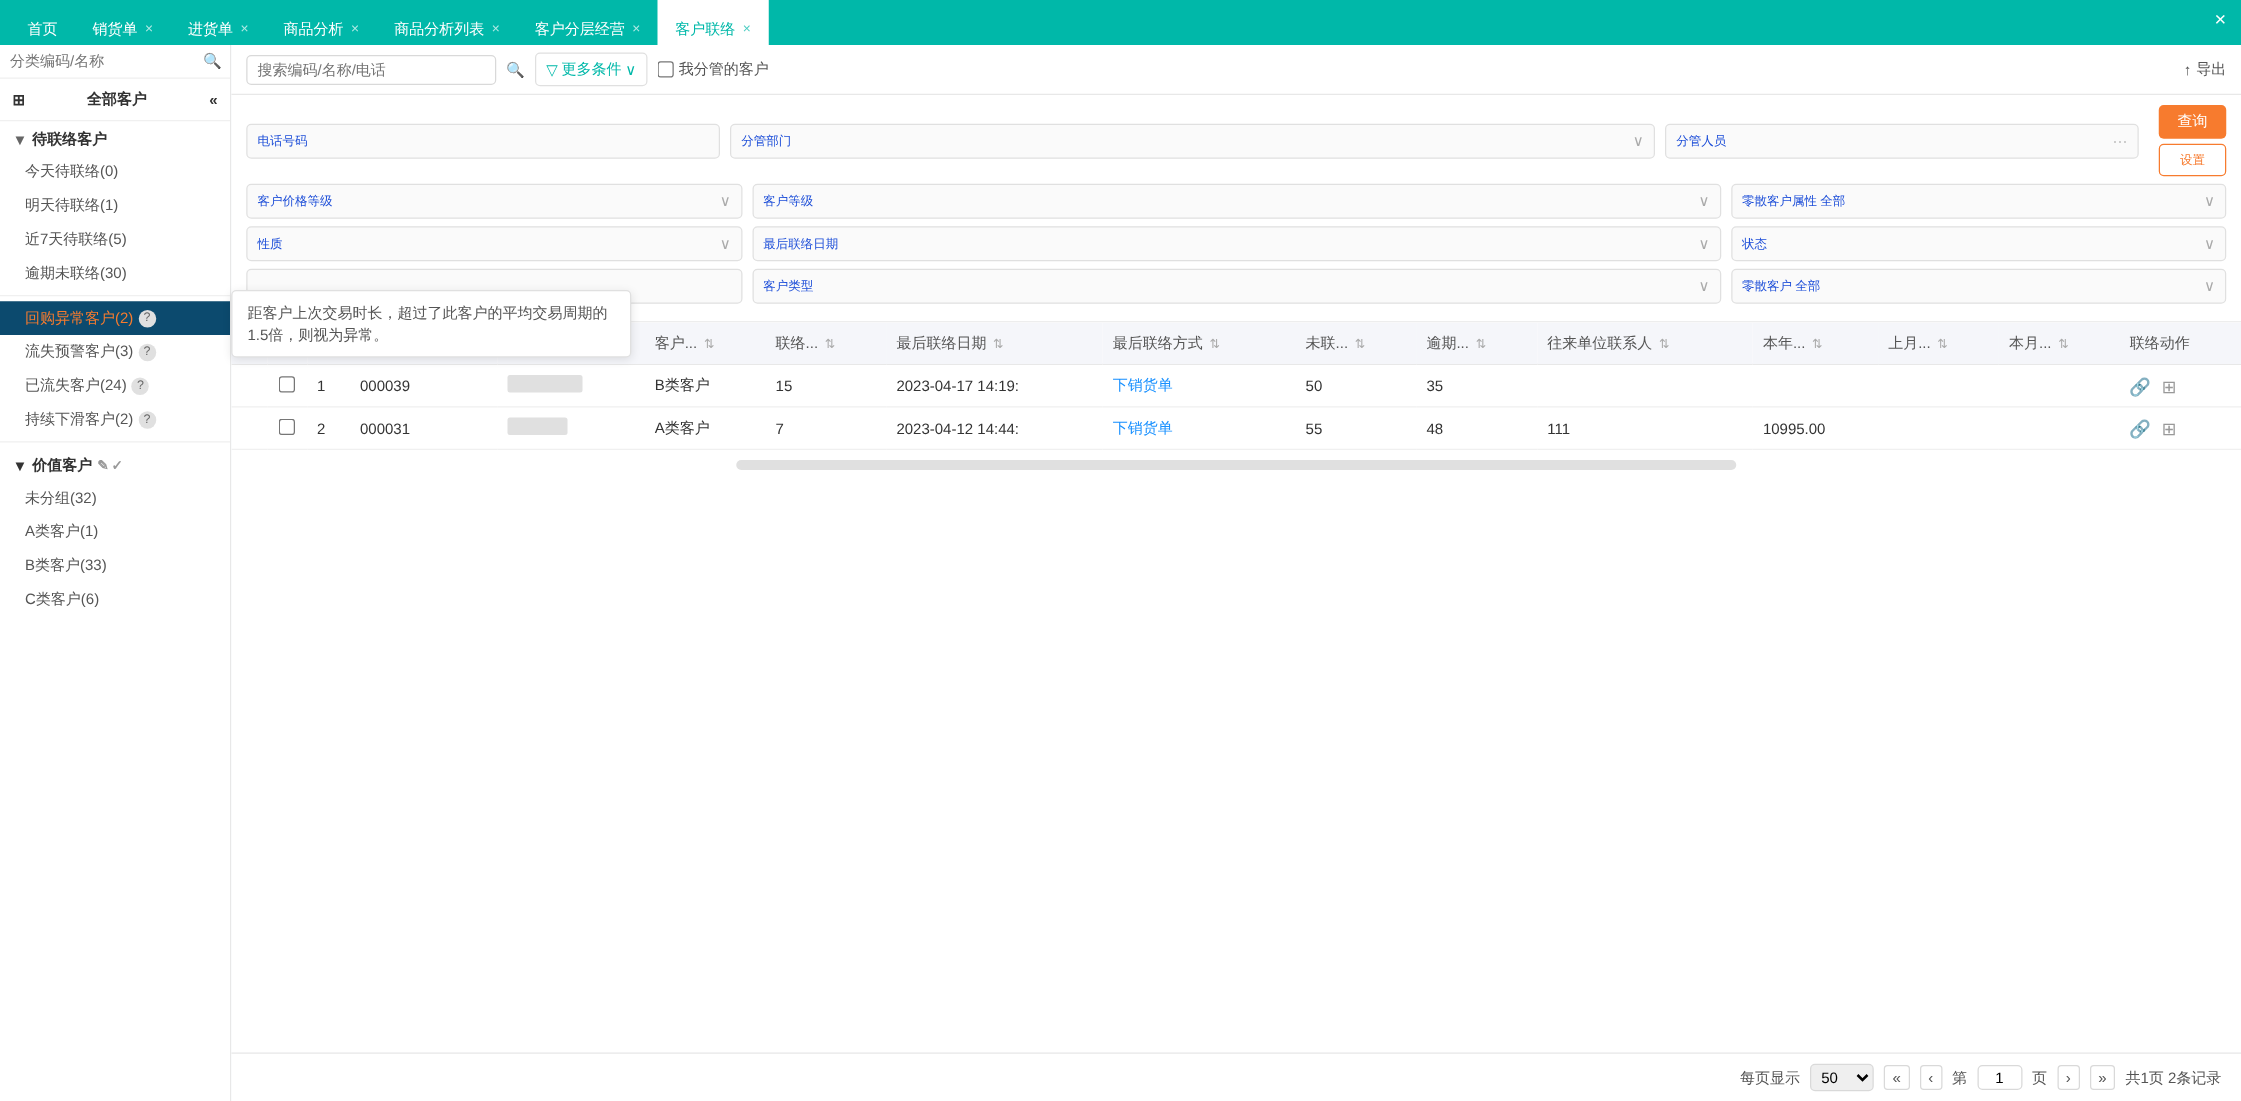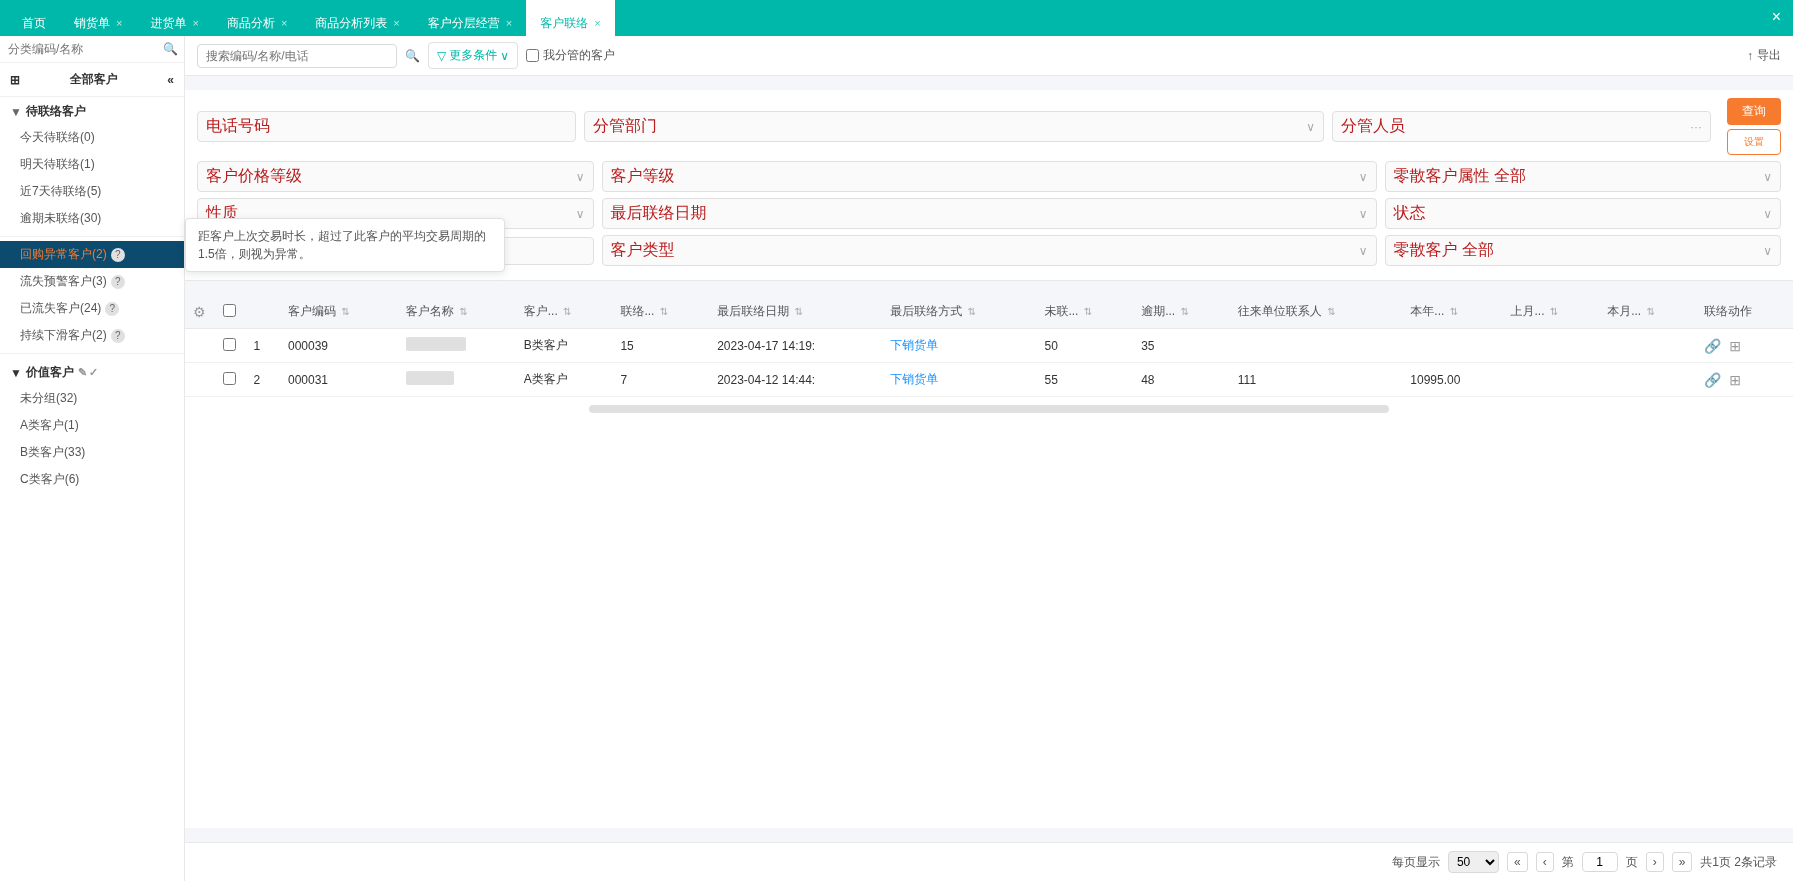--- a/index.html
+++ b/index.html
@@ -72,28 +72,28 @@
 
     .sidebar-value-section {
       display: flex; align-items: center; padding: 6px 10px 4px 10px; color: #333; font-weight: bold;
       cursor: pointer;
     }
     .sidebar-value-section .arrow { margin-right: 4px; }
     .sidebar-value-section .edit-icon { margin-left: 4px; color: #999; font-size: 11px; cursor: pointer; }
 
     
     .tooltip-box {
-      position: absolute; left: 185px; top: 218px; background: #fff; border: 1px solid #e0e0e0;
+      position: absolute; left: 185px; top: 232px; background: #fff; border: 1px solid #e0e0e0;
       padding: 8px 12px; border-radius: 4px; z-index: 100; box-shadow: 0 2px 8px rgba(0,0,0,0.1);
       max-width: 320px; color: #555; font-size: 12px; line-height: 1.5;
     }
 
     
     .content-area {
-      flex: 1; display: flex; flex-direction: column; overflow: hidden; background: #f5f6fa; gap: 14px;
+      flex: 1; display: flex; flex-direction: column; overflow: hidden; background: #f5f6fa;
     }
 
     
     .filter-bar {
       background: #fff; padding: 6px 12px; border-bottom: 1px solid #e8e8e8;
       display: flex; align-items: center; gap: 8px;
     }
     .filter-search-input {
       border: 1px solid #d9d9d9; border-radius: 4px; padding: 4px 8px; outline: none;
       width: 200px; font-size: 12px;
@@ -114,21 +114,21 @@
     .advanced-filters {
       background: #fff; padding: 8px 12px; border-bottom: 1px solid #e8e8e8;
     }
     .filter-row {
       display: flex; align-items: center; gap: 8px; margin-bottom: 6px;
     }
     .filter-field {
       display: flex; align-items: center; flex: 1; border: 1px solid #e0e0e0; border-radius: 4px;
       padding: 4px 8px; background: #fafafa; min-height: 28px;
     }
-    .filter-field label { color: #b91c1c; white-space: nowrap; margin-right: 8px; font-size: 16px; }
+    .filter-field label { color: #1d4ed8; white-space: nowrap; margin-right: 8px; font-size: 10px; }
     .filter-field .dropdown-arrow { margin-left: auto; color: #aaa; }
     .filter-field-wide { flex: 2; }
     .filter-actions {
       display: flex; flex-direction: column; gap: 4px; margin-left: 8px;
     }
     .btn-query {
       background: #f77b2e; color: #fff; border: none; border-radius: 4px; padding: 5px 4px;
       cursor: pointer; font-size: 12px;
     }
     .btn-settings {

